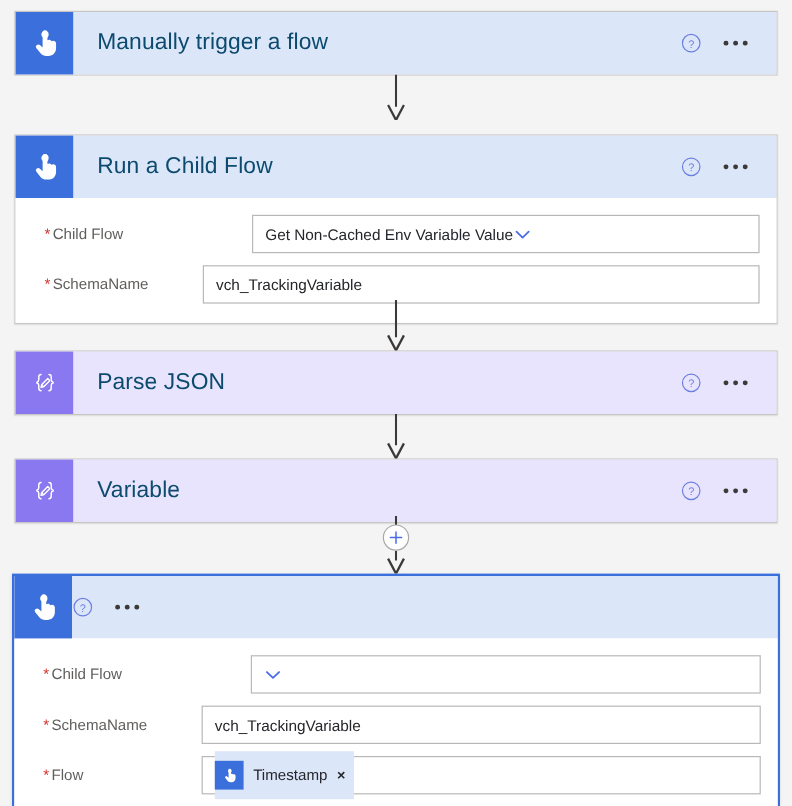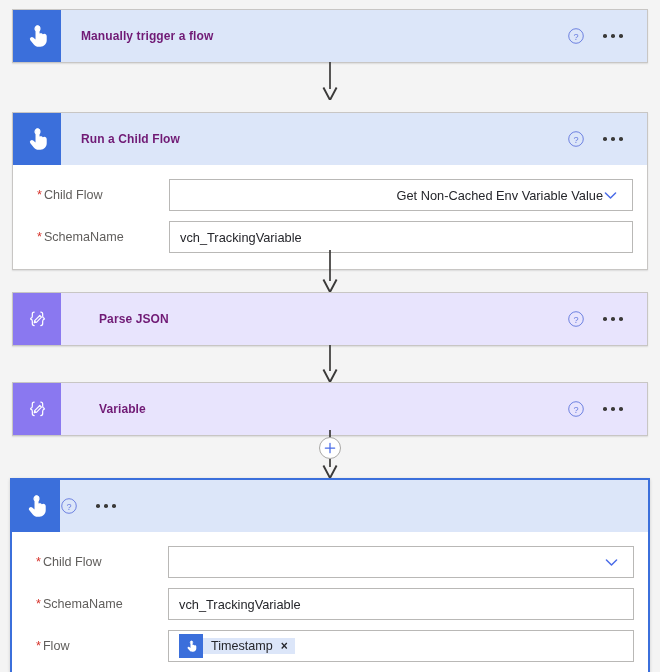--- a/index.html
+++ b/index.html
@@ -33,41 +33,40 @@
     border: 2px solid #3b6fdb;
     box-shadow: 0 1px 3px rgba(0,0,0,0.16);
   }
 
   .card-header {
     display: flex;
     align-items: stretch;
     height: 52px;
     background: #dce6f9;
   }
-  .card.purple .card-header { background: #e8e4fd; gap: 18px; }
+  .card.purple .card-header { background: #e8e4fd; }
 
   .card-icon {
     width: 48px;
     min-width: 48px;
     background: #3b6fdb;
     display: flex;
     align-items: center;
     justify-content: center;
   }
   .card.purple .card-icon { background: #8a78f0; }
 
   .card-title {
     flex: 1;
     display: flex;
     align-items: center;
     padding-left: 20px;
-    font-size: 12px;
-    color: #701a75;
+    font-size: 19px;
+    color: #0c4a6e;
     letter-spacing: 0.1px;
-    font-weight: bold;
   }
 
   .card-actions {
     display: flex;
     align-items: center;
     gap: 16px;
     padding-right: 22px;
   }
   .help-icon { width: 18px; height: 18px; display:block; cursor: pointer; }
   .ellipsis-icon {
@@ -112,29 +111,29 @@
     flex: 1;
     height: 32px;
     border: 1px solid #b9b8b6;
     background: #ffffff;
     display: flex;
     align-items: center;
     padding: 0 10px;
     font-size: 12.8px;
     color: #25262b;
   }
-  .field-control.dropdown { justify-content: flex-end; cursor: pointer; }
+  .field-control.dropdown { justify-content: flex-start; cursor: pointer; margin-left: 41px; }
   .chevron-icon { width: 15px; height: 15px; display:block; margin-right: 4px; }
 
   
   .token {
     display: inline-flex;
     align-items: center;
     background: #dce6f9;
-    height: 16px;
+    height: 40px;
     padding-right: 7px;
     gap: 8px;
     cursor: pointer;
   }
   .token-icon {
     width: 24px; height: 24px;
     background: #3b6fdb;
     display: flex; align-items: center; justify-content: center;
   }
   .token-label { font-size: 12.6px; color: #25262b; }

